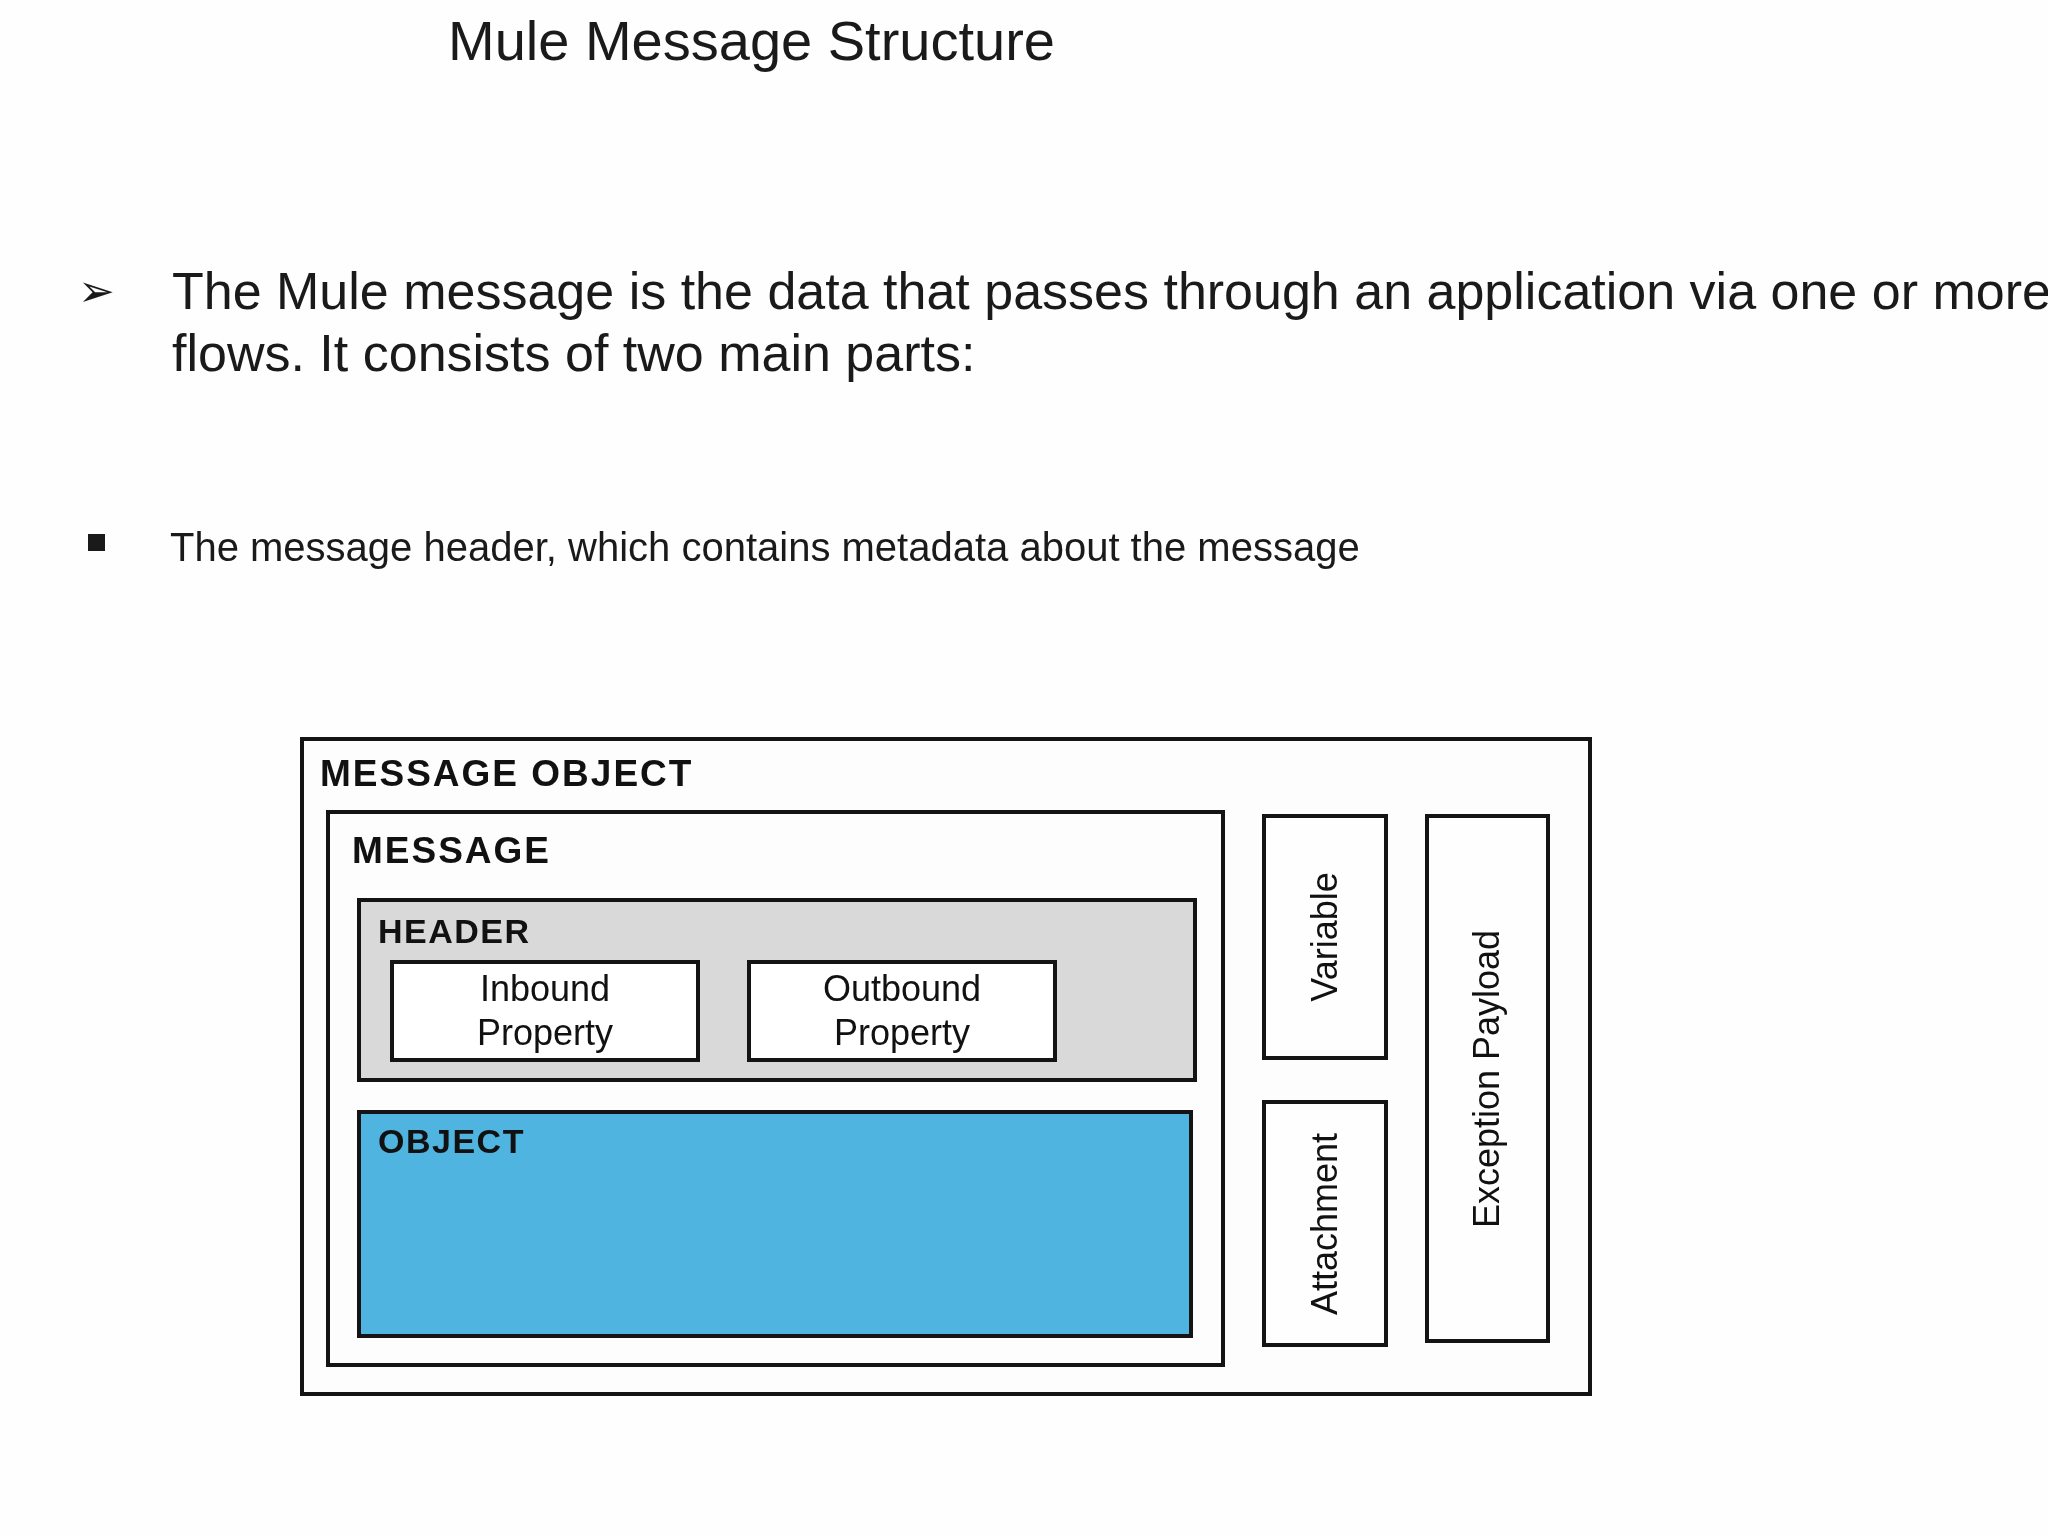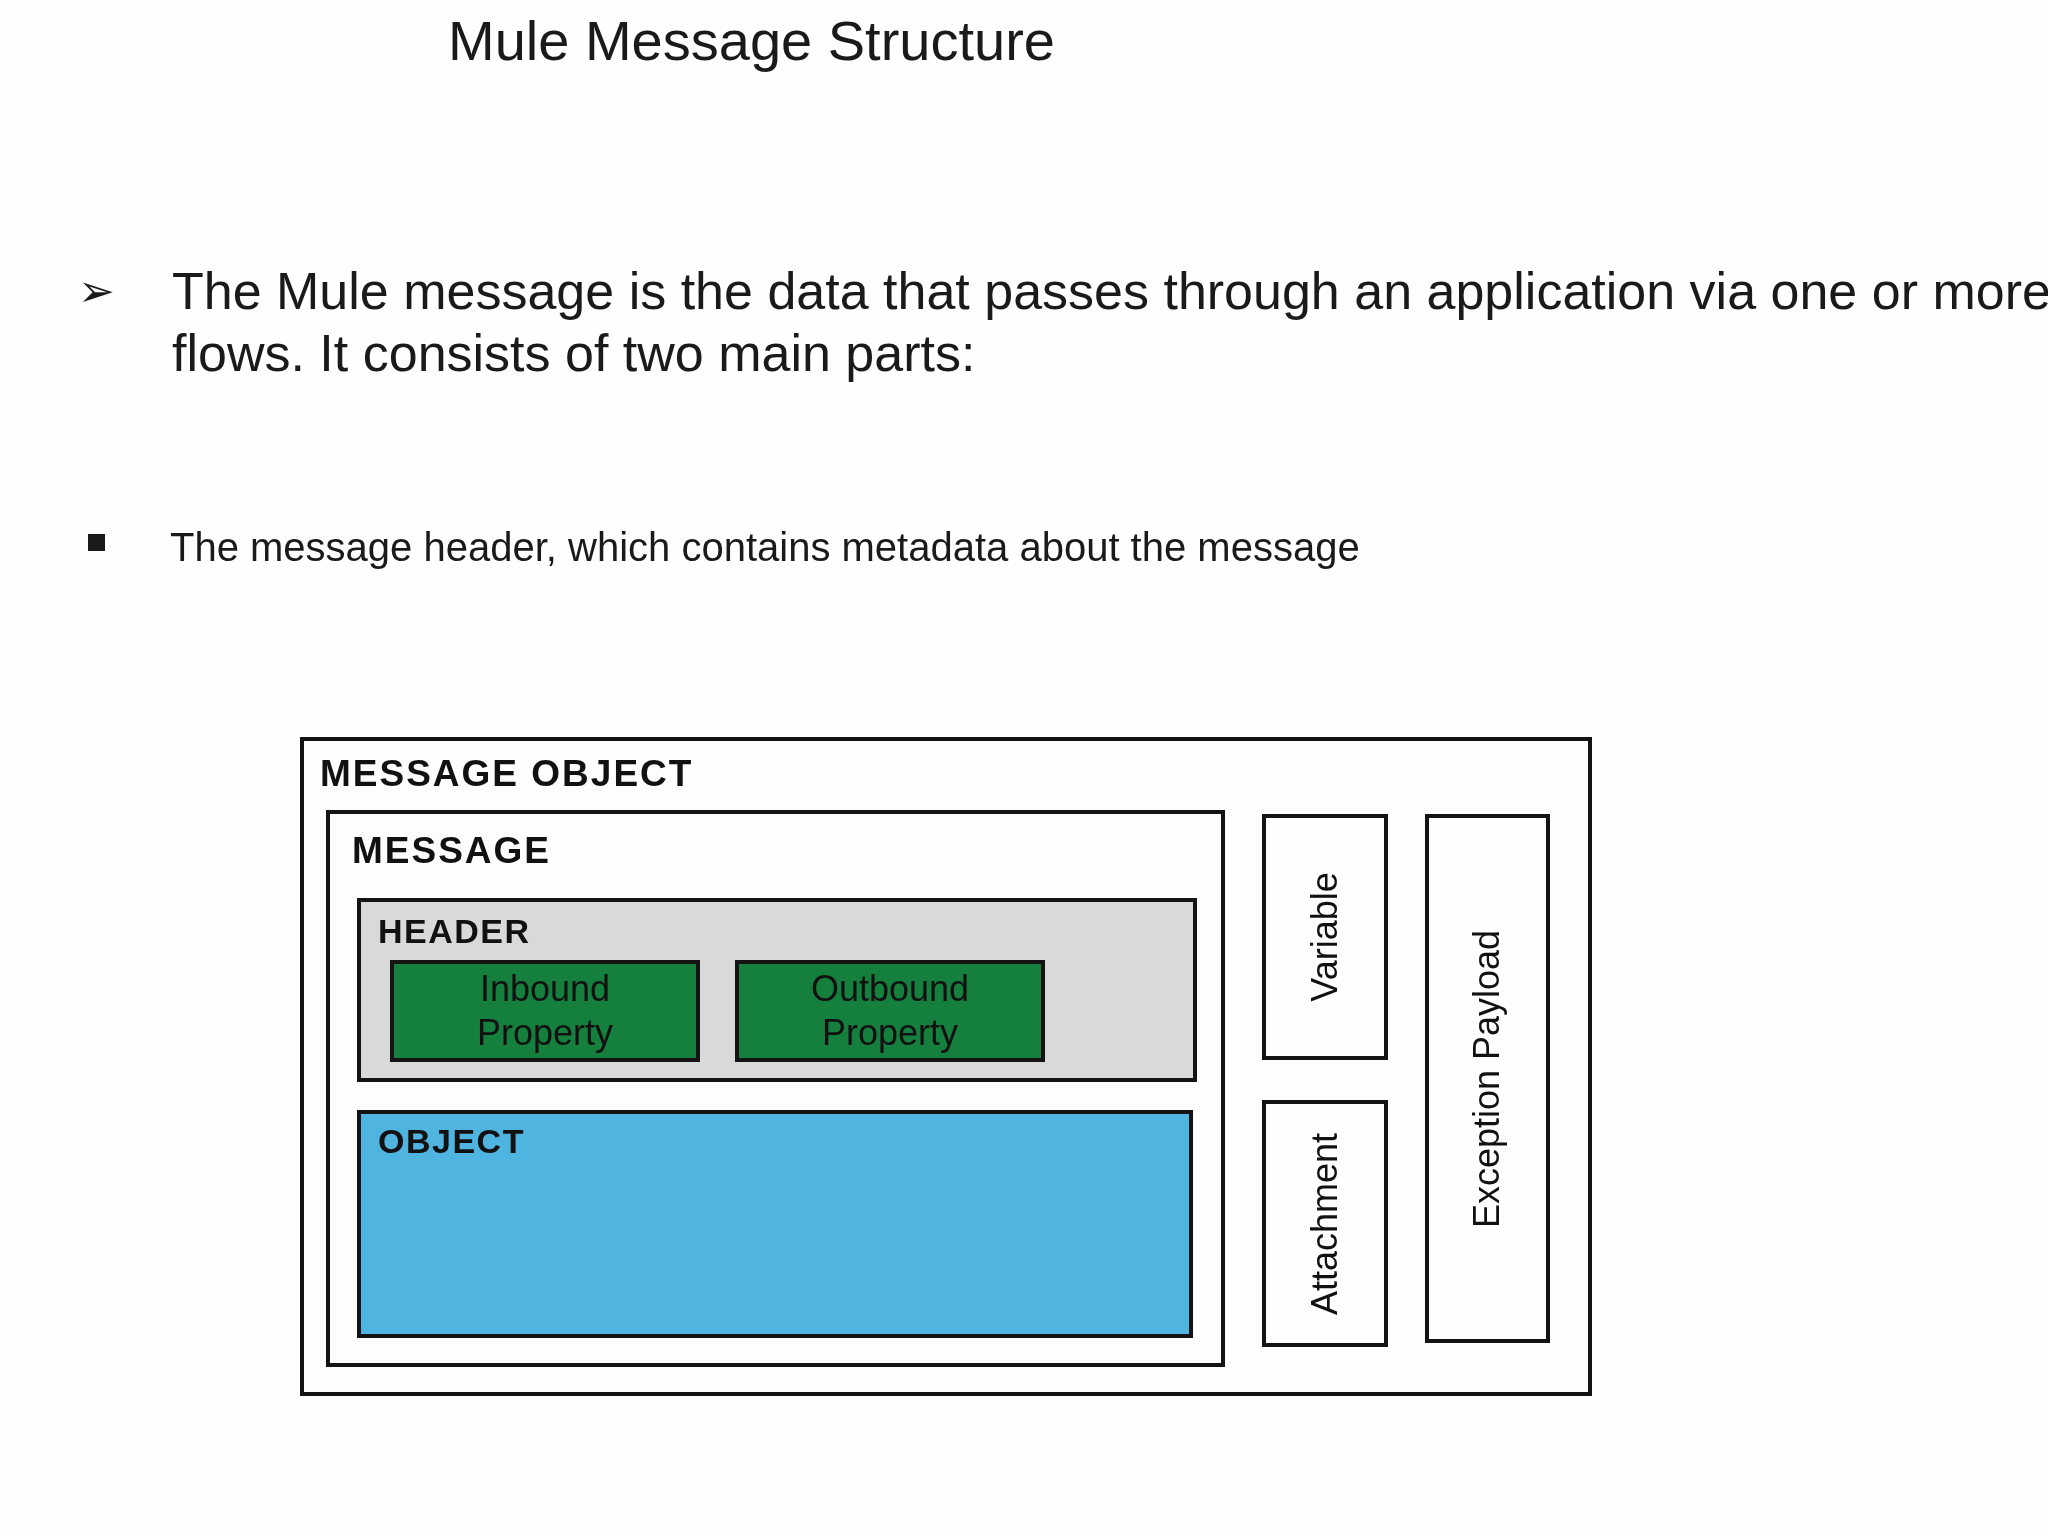--- a/index.html
+++ b/index.html
@@ -109,27 +109,27 @@
     position: absolute;
     left: 27px; top: 84px;
     width: 840px; height: 184px;
     border: 4px solid #141414;
   }
   .property-box {
     position: absolute;
     top: 58px;
     width: 310px; height: 102px;
     border: 4px solid #141414;
-    background: #15803d;
+    background: #ffffff;
     display: flex;
     align-items: center;
     justify-content: center;
   }
   .inbound-box  { left: 29px; }
-  .outbound-box { left: 374px; justify-content: center; }
+  .outbound-box { left: 386px; justify-content: center; }
   .property-text {
     width: 210px;
     text-align: center;
     font-size: 36px;
     line-height: 44px;
     color: #111;
   }
   .payload-box {
     position: absolute;
     left: 27px; top: 296px;

